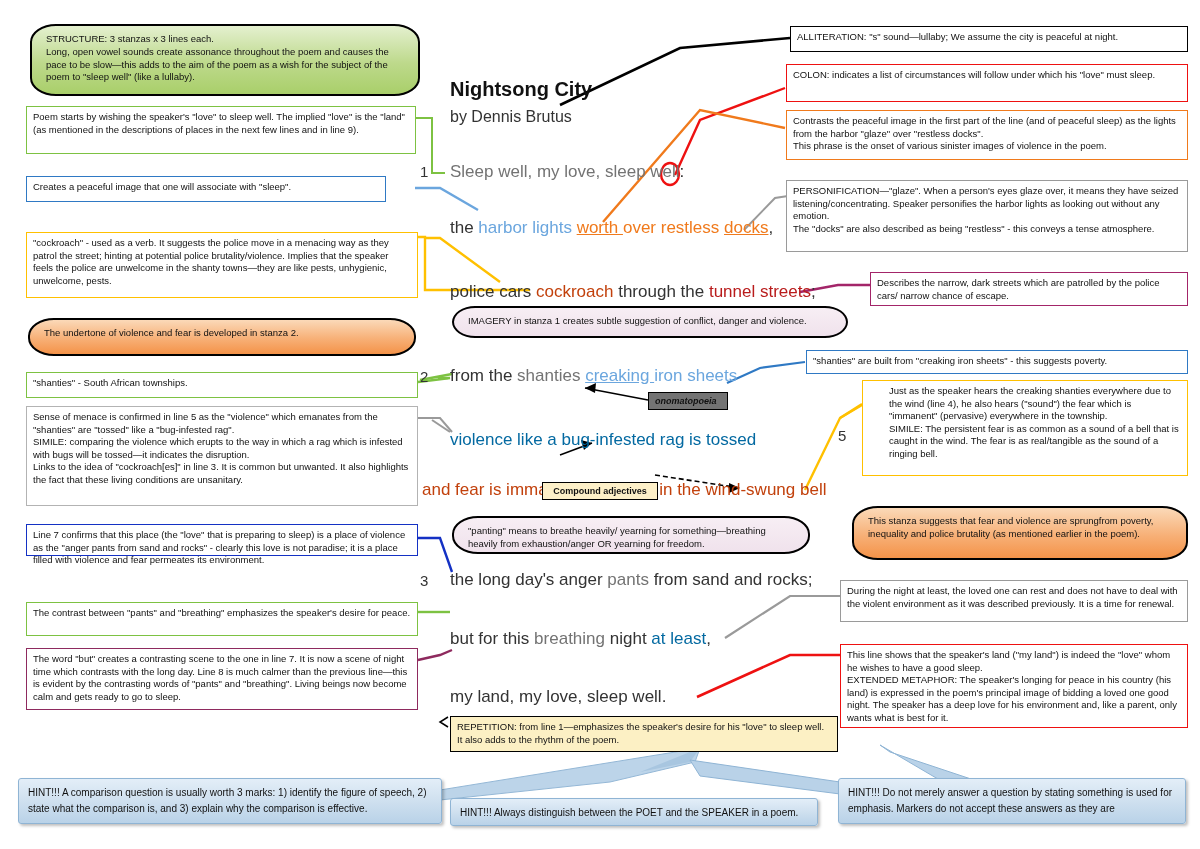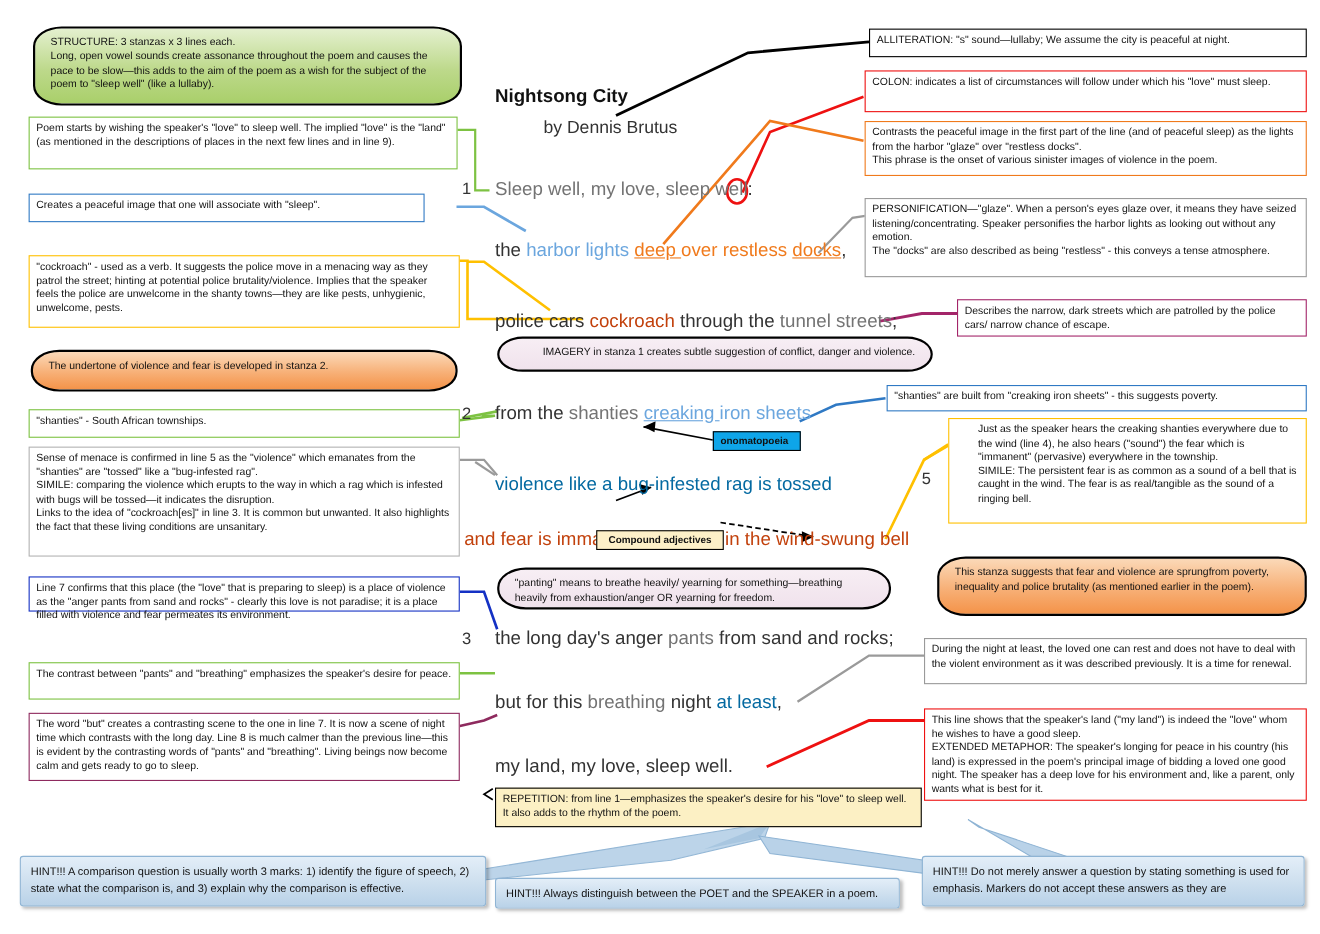--- a/index.html
+++ b/index.html
@@ -18,21 +18,21 @@
   .b-green{border:1.6px solid #7dc242;}
   .b-yellow{border:1.6px solid #ffc000;}
   .b-blue{border:1.6px solid #2f79c4;}
   .b-navy{border:1.6px solid #1431c4;}
   .b-lgray{border:1.6px solid #b3b3b3;}
   .b-purple{border:1.6px solid #8e2a5e;}
 
   
   .tag{position:absolute;box-sizing:border-box;border:1.6px solid #000;
        font-size:9px;padding:3px 6px;line-height:1.2;color:#111;font-weight:600;}
-  .tag-blue{background:#0ea5e9;}
+  .tag-blue{background:#737373;font-style:italic;}
   .tag-cream{background:#fdf0c8;text-align:center;}
   .tag-yellowbox{background:#fcf0c4;border:1.6px solid #000;}
 
   
   .cloud{position:absolute;box-sizing:border-box;border:2.5px solid #000;
          border-radius:26px/18px;font-size:9.5px;line-height:1.35;color:#111;
          padding:7px 14px;}
   .cloud-green{background:linear-gradient(180deg,#e4f0cf 0%,#bdd98b 55%,#a9cf6a 100%);}
   .cloud-orange{background:linear-gradient(180deg,#fbd9b8 0%,#f7b077 55%,#f49349 100%);}
   .cloud-pink{background:linear-gradient(180deg,#f7eef4 0%,#f0e2ec 100%);}
@@ -41,27 +41,27 @@
   .hint{position:absolute;box-sizing:border-box;
         background:linear-gradient(180deg,#e3eef8 0%,#cfe0ef 50%,#b9d2e8 100%);
         border:1px solid #8fb4d4;border-radius:3px;
         font-size:10px;line-height:1.6;color:#111;padding:6px 9px;
         box-shadow:2px 2px 3px rgba(0,0,0,0.25);}
 
   
   .poem-line{position:absolute;font-size:17px;color:#333;white-space:nowrap;
              font-family:"Liberation Sans", sans-serif;}
   .ln{position:absolute;font-size:15px;color:#333;}
-  .title{position:absolute;font-size:17px;font-weight:bold;color:#111;}
-  .author{position:absolute;font-size:16px;color:#333;margin-left:44px;}
+  .title{position:absolute;font-size:20px;font-weight:bold;color:#111;}
+  .author{position:absolute;font-size:16px;color:#333;}
   .c-green{color:#737373;}
   .c-blue{color:#6ba6de;}
   .c-orange{color:#f07a1c;}
   .c-yellow{color:#c2410c;}
-  .c-pink{color:#737373;}
+  .c-pink{color:#b91c1c;}
   .c-gray{color:#0369a1;}
   .c-dark{color:#333;}
   .u{text-decoration:underline;}
 </style>
 </head>
 <body>
 
 <div id="stage">
 
   <svg class="wires" viewBox="0 0 1200 849">
@@ -132,21 +132,21 @@
   <div class="ln" style="left:420px;top:163px;">1</div>
   <div class="ln" style="left:420px;top:368px;">2</div>
   <div class="ln" style="left:420px;top:572px;">3</div>
   <div class="ln" style="left:838px;top:427px;">5</div>
 
   <div class="poem-line" style="left:450px;top:162px;">
     <span class="c-green">Sleep well, my love, sleep well</span><span class="c-dark">:</span>
   </div>
 
   <div class="poem-line" style="left:450px;top:218px;">
-    <span class="c-dark">the </span><span class="c-blue">harbor lights </span><span class="c-orange u">deep </span><span class="c-orange">over restless </span><span class="c-orange u">docks</span><span class="c-dark">,</span>
+    <span class="c-dark">the </span><span class="c-blue">harbor lights </span><span class="c-orange u">worth </span><span class="c-orange">over restless </span><span class="c-orange u">docks</span><span class="c-dark">,</span>
   </div>
 
   <div class="poem-line" style="left:450px;top:282px;">
     <span class="c-dark">police cars </span><span class="c-yellow">cockroach </span><span class="c-dark">through the </span><span class="c-pink">tunnel streets</span><span class="c-dark">;</span>
   </div>
 
   <div class="poem-line" style="left:450px;top:366px;">
     <span class="c-dark">from the </span><span class="c-green">shanties </span><span class="c-blue u">creaking </span><span class="c-blue">iron sheets</span>
   </div>
 
@@ -197,21 +197,21 @@
   <div class="box b-blue" style="left:806px;top:350px;width:382px;height:24px;">"shanties" are built from "creaking iron sheets" - this suggests poverty.</div>
 
   <div class="box b-yellow" style="left:862px;top:380px;width:326px;height:96px;padding-left:26px;">Just as the speaker hears the creaking shanties everywhere due to the wind (line 4), he also hears ("sound") the fear which is "immanent" (pervasive) everywhere in the township.<br>SIMILE: The persistent fear is as common as a sound of a bell that is caught in the wind. The fear is as real/tangible as the sound of a ringing bell.</div>
 
   <div class="cloud cloud-orange" style="left:852px;top:506px;width:336px;height:54px;">This stanza suggests that fear and violence are sprungfrom poverty, inequality and police brutality (as mentioned earlier in the poem).</div>
 
   <div class="box b-gray" style="left:840px;top:580px;width:348px;height:42px;">During the night at least, the loved one can rest and does not have to deal with the violent environment as it was described previously. It is a time for renewal.</div>
 
   <div class="box b-red" style="left:840px;top:644px;width:348px;height:84px;">This line shows that the speaker's land ("my land") is indeed the "love" whom he wishes to have a good sleep.<br>EXTENDED METAPHOR: The speaker's longing for peace in his country (his land) is expressed in the poem's principal image of bidding a loved one good night. The speaker has a deep love for his environment and, like a parent, only wants what is best for it.</div>
 
-  <div class="cloud cloud-pink" style="left:452px;top:306px;width:396px;height:32px;text-align:right;">IMAGERY in stanza 1 creates subtle suggestion of conflict, danger and violence.</div>
+  <div class="cloud cloud-pink" style="left:452px;top:306px;width:396px;height:32px;">IMAGERY in stanza 1 creates subtle suggestion of conflict, danger and violence.</div>
 
   <div class="cloud cloud-pink" style="left:452px;top:516px;width:358px;height:38px;">"panting" means to breathe heavily/ yearning for something—breathing heavily from exhaustion/anger OR yearning for freedom.</div>
 
   <div class="tag tag-blue" style="left:648px;top:392px;width:80px;height:18px;">onomatopoeia</div>
 
   <div class="tag tag-cream" style="left:542px;top:482px;width:116px;height:18px;">Compound adjectives</div>
 
   <div class="box tag-yellowbox" style="left:450px;top:716px;width:388px;height:36px;background:#fcf0c4;">REPETITION: from line 1—emphasizes the speaker's desire for his "love" to sleep well. It also adds to the rhythm of the poem.</div>
 
   <div class="hint" style="left:18px;top:778px;width:424px;height:46px;">HINT!!! A comparison question is usually worth 3 marks: 1) identify the figure of speech, 2) state what the comparison is, and 3) explain why the comparison is effective.</div>

